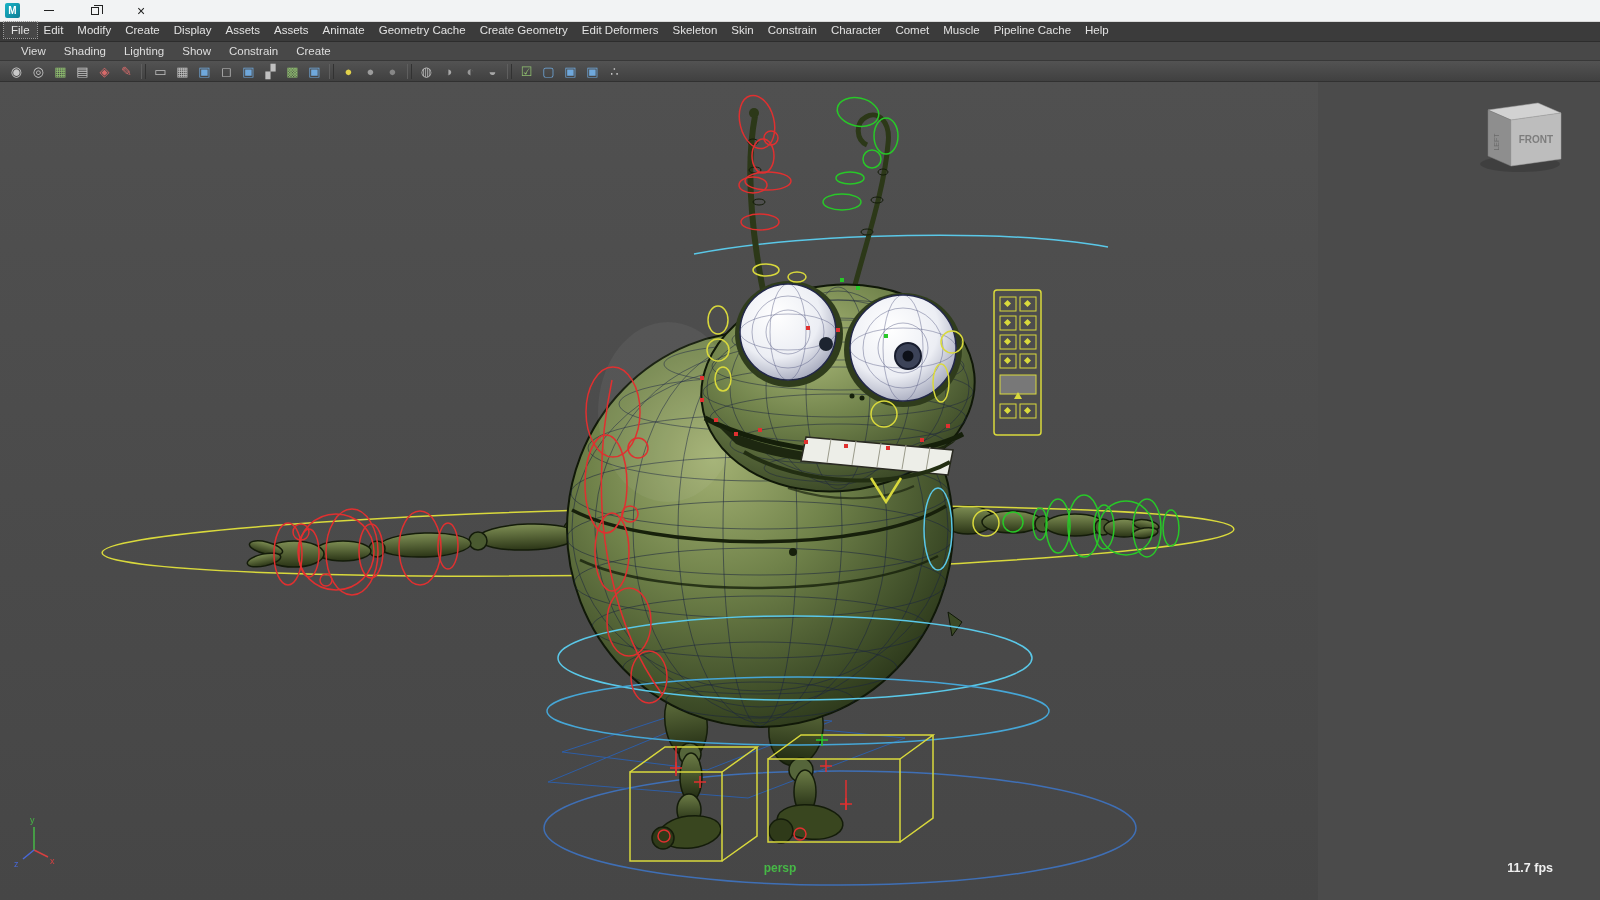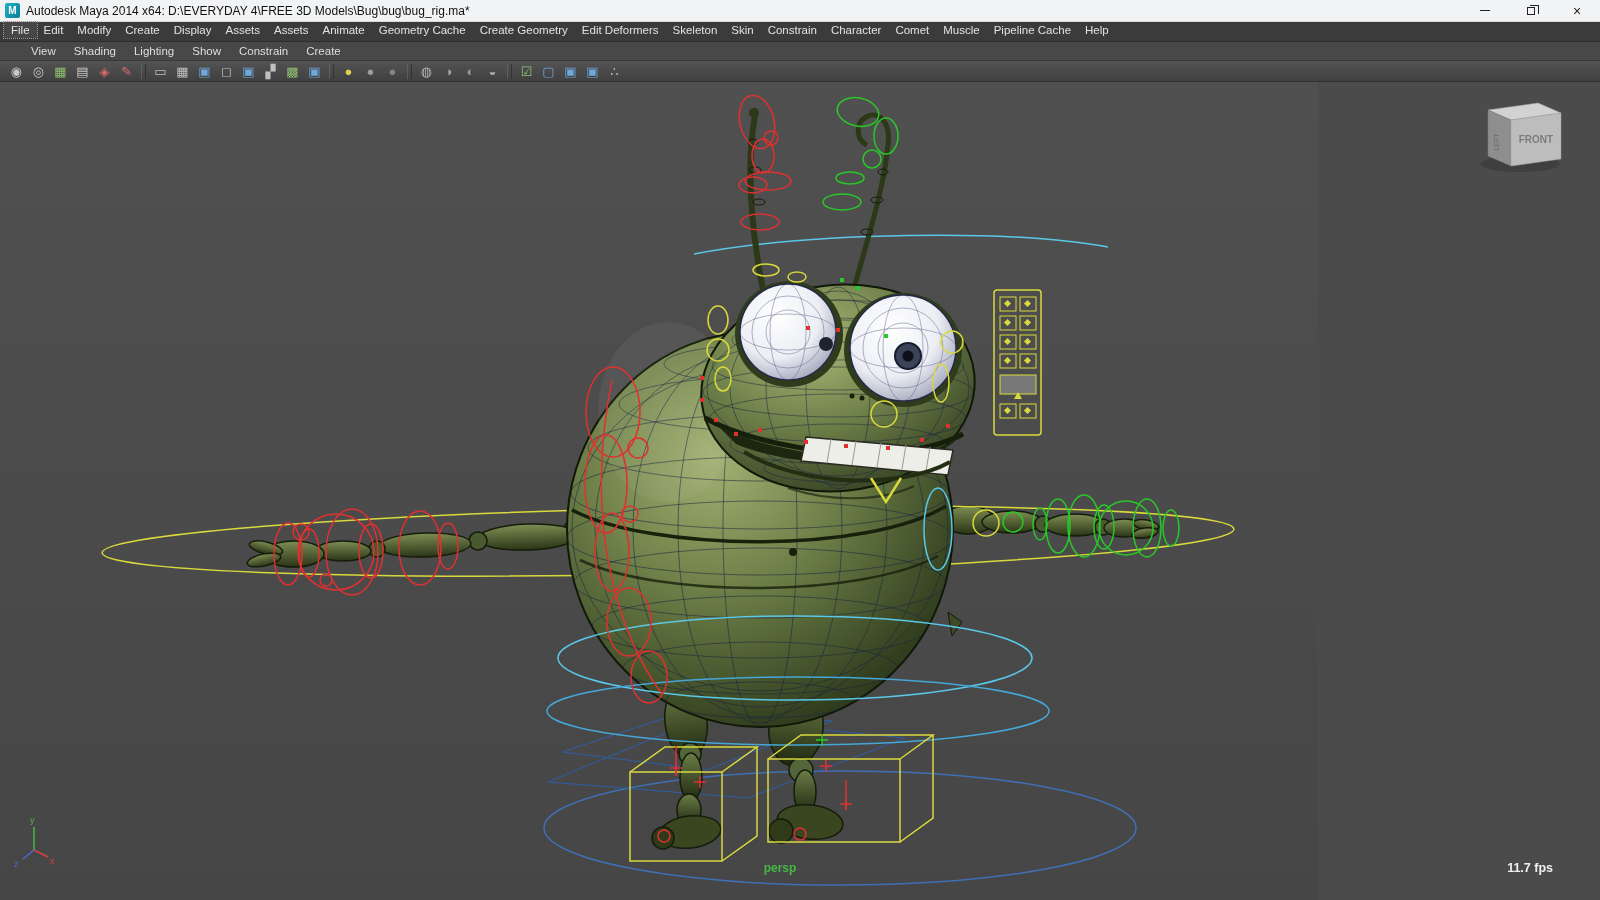--- a/index.html
+++ b/index.html
@@ -12,39 +12,38 @@
   .win-controls{display:flex;height:100%;flex:0 0 auto;}
   .win-btn{width:46px;height:100%;display:flex;align-items:center;justify-content:center;color:#222;font-size:14px;}
   .glyph-min{width:10px;height:1px;background:#222;display:block;}
   .glyph-max{width:8px;height:8px;border:1px solid #222;display:block;position:relative;}
   .glyph-max::before{content:"";position:absolute;top:-3px;left:2px;width:8px;height:8px;border:1px solid #222;border-bottom:none;border-left:none;}
 
   
   .menubar{height:20px;background:#3b3b3b;display:flex;align-items:flex-start;padding-left:4px;border-bottom:1px solid #2d2d2d;}
   .menu-item{color:#e2e2e2;font-size:11.5px;padding:2px 7px;cursor:default;white-space:nowrap;}
   .menu-item.active{outline:1px dotted #9a9a9a;background:#474747;}
-  .panelmenubar{height:19px;background:#484848;display:flex;align-items:center;padding-left:22px;border-bottom:1px solid #383838;}
+  .panelmenubar{height:19px;background:#484848;display:flex;align-items:center;padding-left:12px;border-bottom:1px solid #383838;}
   .panel-menu-item{color:#dedede;font-size:11.5px;padding:2px 9px;white-space:nowrap;}
 
   
   .toolbar{height:21px;background:linear-gradient(#535353,#404040);display:flex;align-items:center;padding-left:6px;gap:1px;border-bottom:1px solid #313131;}
   .tb-icon{width:21px;height:19px;display:flex;align-items:center;justify-content:center;font-size:13px;line-height:1;border-radius:2px;}
   .tb-sep{width:5px;height:15px;border-left:1px solid #5f5f5f;border-right:1px solid #323232;margin:0 3px;}
 
   
   .viewport{position:relative;width:1318px;height:818px;background:linear-gradient(#505050,#464646);}
   svg{display:block;}
   svg text{font-family:"Liberation Sans",sans-serif;}
 </style>
 </head>
 <body>
 
 <div class="titlebar">
   <span class="app-icon">M</span>
-  <span class="title-text">Autodesk Maya 2014 x64: D:\EVERYDAY 4\FREE 3D Models\Bug\bug\bug_rig.ma*</span>
   <div class="win-controls">
     <span class="win-btn">
         <span class="glyph-min"></span>
       </span>
     <span class="win-btn">
         <span class="glyph-max"></span>
       </span>
     <span class="win-btn">×</span>
   </div>
 </div>

